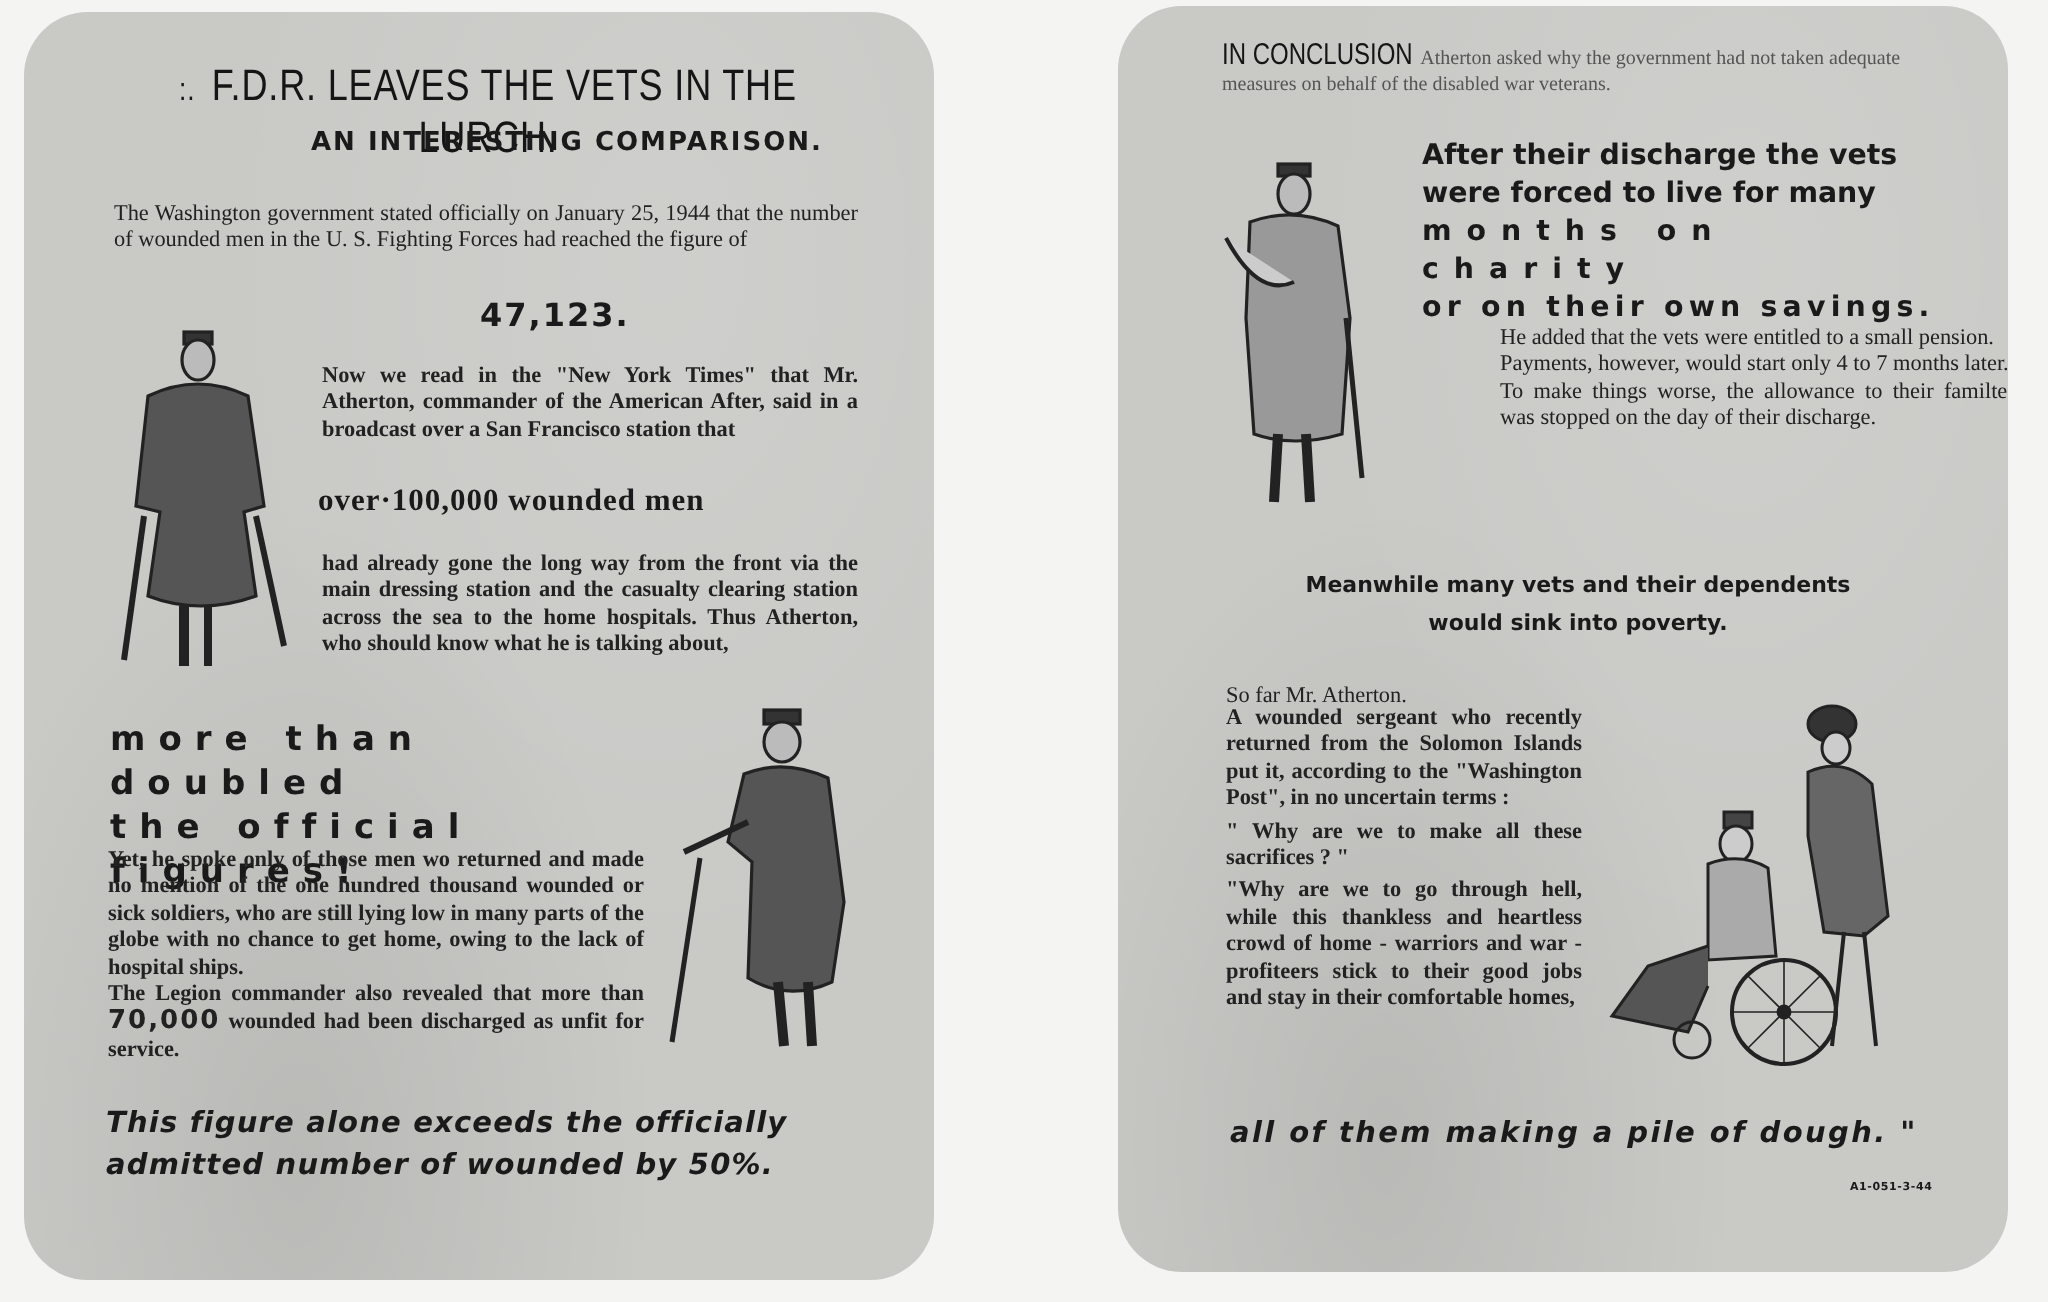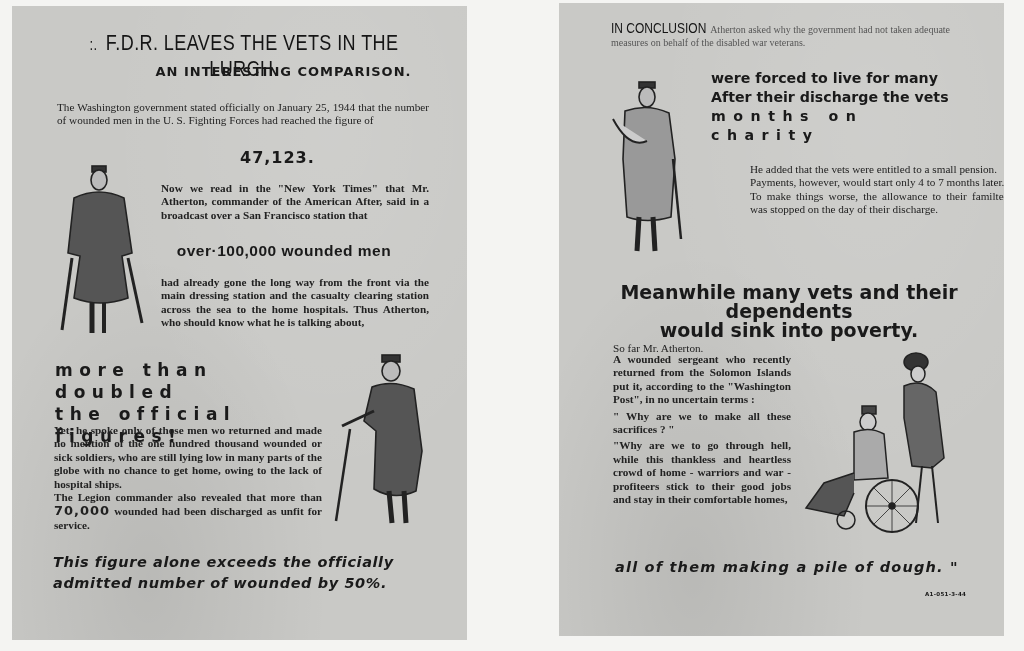--- a/index.html
+++ b/index.html
@@ -9,20 +9,21 @@
     font-family:"DejaVu Serif", serif;
     color:#1a1a1a;
   }
   .page {
     position:absolute;
     background:#c9c9c6;
     background-image:
       radial-gradient(ellipse at 30% 90%, rgba(0,0,0,0.08), rgba(0,0,0,0) 40%),
       radial-gradient(ellipse at 70% 20%, rgba(255,255,255,0.10), rgba(255,255,255,0) 50%);
     overflow:hidden;
+    border-radius:32px;
   }
   #page-left { left:12px; top:6px; width:455px; height:634px; }
   #page-right { left:559px; top:3px; width:445px; height:633px; }
 
   .abs { position:absolute; }
 
   
   .title {
     left:22px; top:24px; width:420px; text-align:center;
     font-family:"Liberation Sans", sans-serif; font-size:22px; letter-spacing:0.5px;
@@ -33,35 +34,35 @@
     left:0; top:58px; width:543px; text-align:center;
     font-family:"DejaVu Sans", sans-serif; font-weight:bold; font-size:13px; letter-spacing:1px;
   }
   .body-serif {
     font-family:"Liberation Serif", serif; font-size:11.2px; line-height:13.4px; text-align:justify;
     color:#222;
   }
   .intro { left:45px; top:95px; width:372px; }
   .figure-num { left:228px; top:142px; font-family:"DejaVu Sans",sans-serif; font-weight:bold; font-size:16px; letter-spacing:1px; }
   .nyt { left:149px; top:176px; width:268px; font-weight:bold; }
-  .over { left:132px; top:236px; width:280px; font-family:Liberation Sans, sans-serif; font-weight:bold; font-size:15.5px; letter-spacing:0.5px;text-align:center; }
+  .over { left:147px; top:236px; width:280px; font-family:Liberation Serif, serif; font-weight:bold; font-size:15.5px; letter-spacing:0.5px; }
   .hadgone { left:149px; top:270px; width:268px; font-weight:bold; }
   .doubled { left:43px; top:353px; width:270px; font-family:"DejaVu Sans",sans-serif; font-weight:bold; font-size:17px; letter-spacing:6.5px; line-height:22px; }
   .yet { left:42px; top:418px; width:268px; font-weight:bold; }
   .yet .big { font-family:"DejaVu Sans",sans-serif; font-size:13px; font-weight:bold; letter-spacing:1px; }
   .exceeds { left:41px; top:546px; width:420px; font-family:"DejaVu Sans",sans-serif; font-weight:bold; font-style:italic; font-size:14.5px; line-height:21px; letter-spacing:0.6px; }
 
   
   .concl { left:52px; top:18px; width:365px; font-family:"Liberation Serif", serif; font-size:10px; line-height:13px; color:#555; }
   .concl .lead { font-family:"Liberation Sans", sans-serif; font-size:15px; color:#151515; transform:scaleX(0.8); display:inline-block; transform-origin:left; margin-right:-22px; }
   .after { left:152px; top:66px; width:262px; font-family:"DejaVu Sans",sans-serif; font-weight:bold; font-size:14.2px; line-height:19px; }
   .after .spread { letter-spacing:7.5px; }
   .after .spread2 { letter-spacing:2.6px; }
   .added { left:153px; top:160px; width:258px; font-weight:normal;margin-left:38px; }
-  .meanwhile { left:40px; top:280px; width:380px; text-align:center; font-family:"DejaVu Sans",sans-serif; font-weight:bold; font-size:19px; line-height:19px; }
+  .meanwhile { left:40px; top:280px; width:380px; text-align:center; font-family:"DejaVu Sans",sans-serif; font-weight:bold; font-size:11px; line-height:19px; }
   .sofar { left:54px; top:339px; width:200px; }
   .sergeant { left:54px; top:350px; width:178px; font-weight:bold; }
   .pile { left:56px; top:556px; width:380px; font-family:"DejaVu Sans",sans-serif; font-weight:bold; font-style:italic; font-size:14.5px; letter-spacing:1.2px; }
   .code { left:366px; top:588px; font-family:"DejaVu Sans",sans-serif; font-size:5.5px; font-weight:bold; letter-spacing:0.3px; }
 
   .gap { height:3px; }
   svg.illus { position:absolute; }
 </style>
 </head>
 <body>
@@ -133,23 +134,24 @@
       <ellipse cx="40" cy="18" rx="8" ry="10" fill="#bbb"></ellipse>
       <path d="M18 32 Q40 24 62 34 L68 80 L64 138 Q40 145 20 138 L16 80 Z" fill="#999"></path>
       <path d="M6 40 Q22 70 40 62" fill="#ccc" stroke-width="2"></path>
       <line x1="66" y1="80" x2="74" y2="160" stroke-width="2.5"></line>
       <line x1="32" y1="138" x2="30" y2="172" stroke-width="5"></line>
       <line x1="46" y1="138" x2="48" y2="172" stroke-width="5"></line>
     </g>
   </svg>
 
   <div class="abs after">
+    <div>After their discharge the vets</div>
     <div>were forced to live for many</div>
-    <div>After their discharge the vets</div>
     <div class="spread">months on charity</div>
+    <div class="spread2">or on their own savings.</div>
   </div>
 
   <div class="abs body-serif added">
     <div>He added that the vets were entitled to a small pension.</div>
     <div>Payments, however, would start only 4 to 7 months later.</div>
     <div>To make things worse, the allowance to their familtes was stopped on the day of their discharge.</div>
   </div>
 
   <div class="abs meanwhile">
     <div>Meanwhile many vets and their dependents</div>

